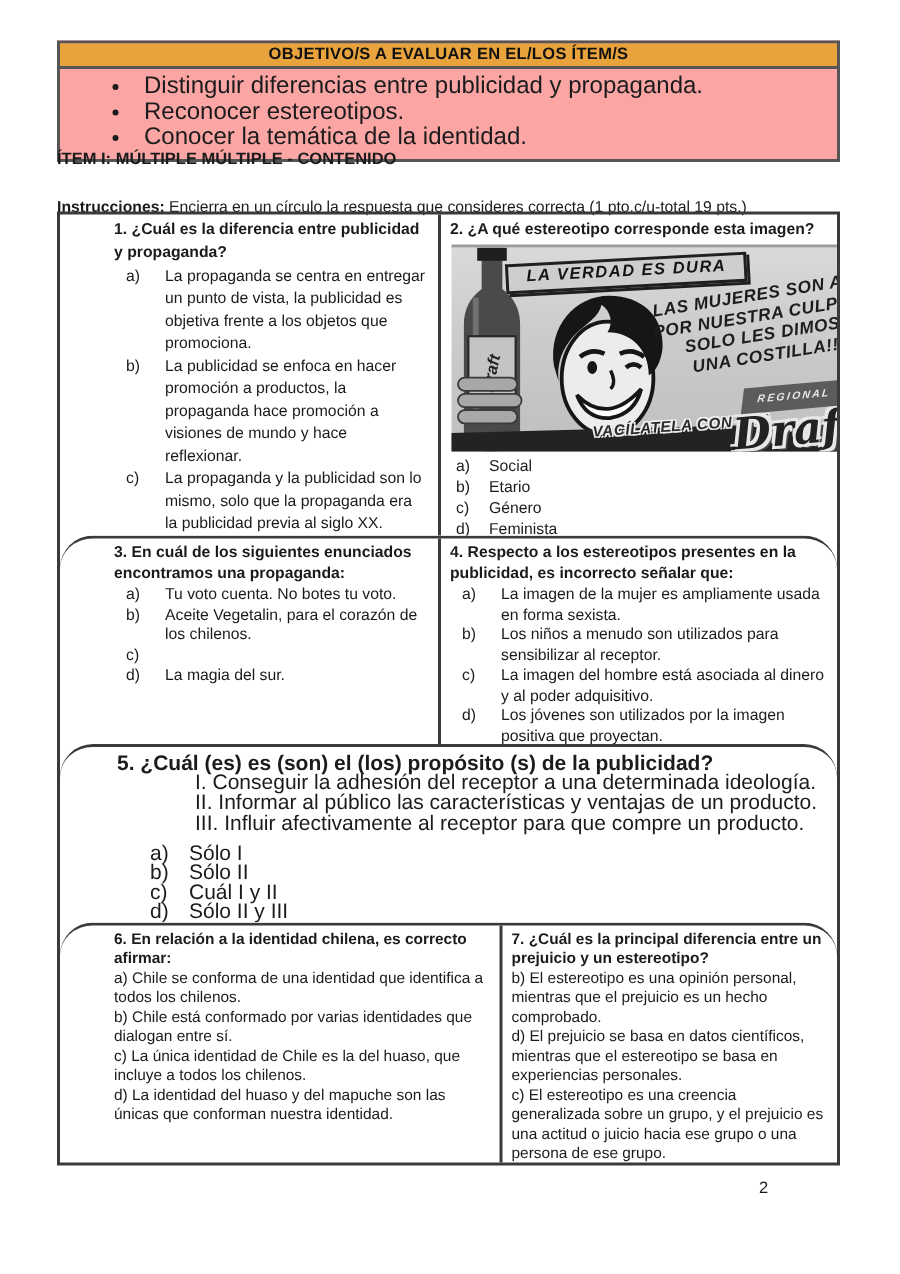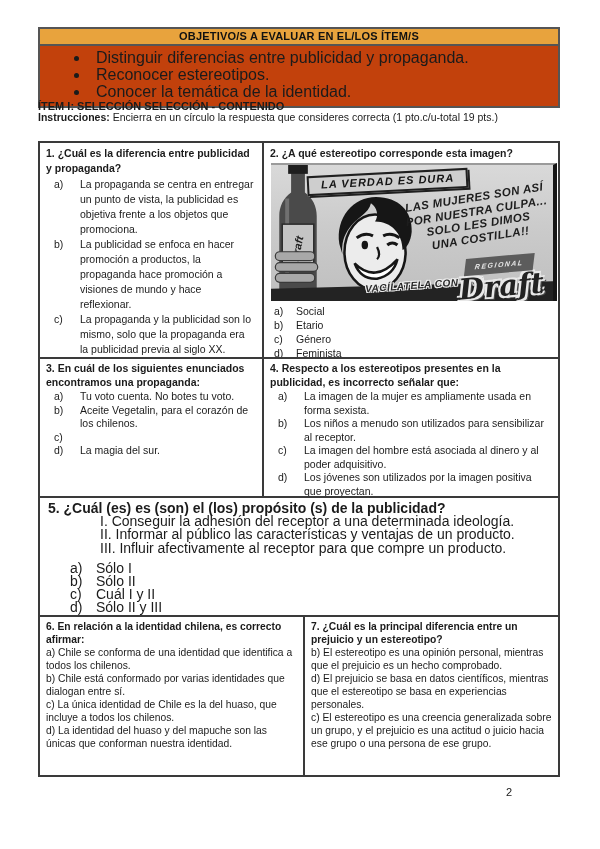--- a/index.html
+++ b/index.html
@@ -2,32 +2,32 @@
 <html><head>
 <meta charset="utf-8">
 <style>
   html,body { margin:0; padding:0; background:#ffffff; }
   .page {
     position:relative; width:600px; height:849px; background:#ffffff;
     font-family:"Liberation Sans","DejaVu Sans",sans-serif; color:#1b1b1b;
     overflow:hidden;
   }
   
-  .obj-table { position:absolute; left:38px; top:27px; width:522px; border:2px solid #555; box-sizing:border-box; background:#c2410c; }
+  .obj-table { position:absolute; left:38px; top:27px; width:522px; border:2px solid #555; box-sizing:border-box; background:#fca5a5; }
   .obj-header { font-weight:bold; font-size:11px; text-align:center; padding:1px 0 2px; border-bottom:2px solid #555; color:#111; letter-spacing:0.2px; }
   .obj-list { margin:3px 0 6px; padding-left:50px; font-size:16px; line-height:17px; }
   .obj-list li { padding-left:6px; }
   
   .item-title { position:absolute; left:38px; top:100px; font-weight:bold; font-size:11px; }
-  .instructions { position:absolute; left:38px; top:111px; font-size:10.5px; }
+  .instructions { position:absolute; left:38px; top:132px; font-size:10.5px; }
   .instructions .lbl { font-weight:bold; }
   
   .qtable { position:absolute; left:38px; top:141px; width:522px; border:2px solid #3a3a3a; box-sizing:border-box; }
-  .qrow { display:flex; box-sizing:border-box; }
-  .qrow + .qrow { border-top:2px solid #3a3a3a; }
+  .qrow { display:flex; box-sizing:border-box;padding-left:30px; }
+  .qrow + .qrow { border-top:2px solid #3a3a3a;border-radius:22px; }
   .row-a { height:214px; } .row-b { height:139px; } .row-c { height:119px; } .row-d { height:160px;justify-content:flex-end; }
   .qcell { box-sizing:border-box; padding:3px 6px 0 6px; overflow:hidden; }
   .cell-r { border-left:2px solid #3a3a3a; flex:1; }
   .row-a .cell-l, .row-b .cell-l { width:222px; flex:none; }
   .row-d .cell-l { width:263px; flex:none; }
   .row-a { font-size:10.5px; line-height:15px; }
   .row-b { font-size:10.5px; line-height:13.5px; }
   .row-c { font-size:14px; line-height:13.2px; }
   .row-d { font-size:10.3px; line-height:13px; }
   .qtitle { font-weight:bold; }
@@ -73,21 +73,21 @@
 
   <div class="obj-table">
     <div class="obj-header" style="background: rgb(232, 163, 61);">OBJETIVO/S A EVALUAR EN EL/LOS ÍTEM/S</div>
     <ul class="obj-list">
       <li>Distinguir diferencias entre publicidad y propaganda.</li>
       <li>Reconocer estereotipos.</li>
       <li>Conocer la temática de la identidad.</li>
     </ul>
   </div>
 
-  <div class="item-title">ÍTEM I: SELECCIÓN SELECCIÓN - CONTENIDO</div>
+  <div class="item-title">ÍTEM I: MÚLTIPLE MÚLTIPLE - CONTENIDO</div>
   <div class="instructions">
     <span class="lbl">Instrucciones:</span><span> Encierra en un círculo la respuesta que consideres correcta (1 pto.c/u-total 19 pts.)</span>
   </div>
 
   <div class="qtable">
 
     <div class="qrow row-a">
       <div class="qcell cell-l">
         <div class="qtitle">1. ¿Cuál es la diferencia entre publicidad y propaganda?</div>
         <div class="opts">

